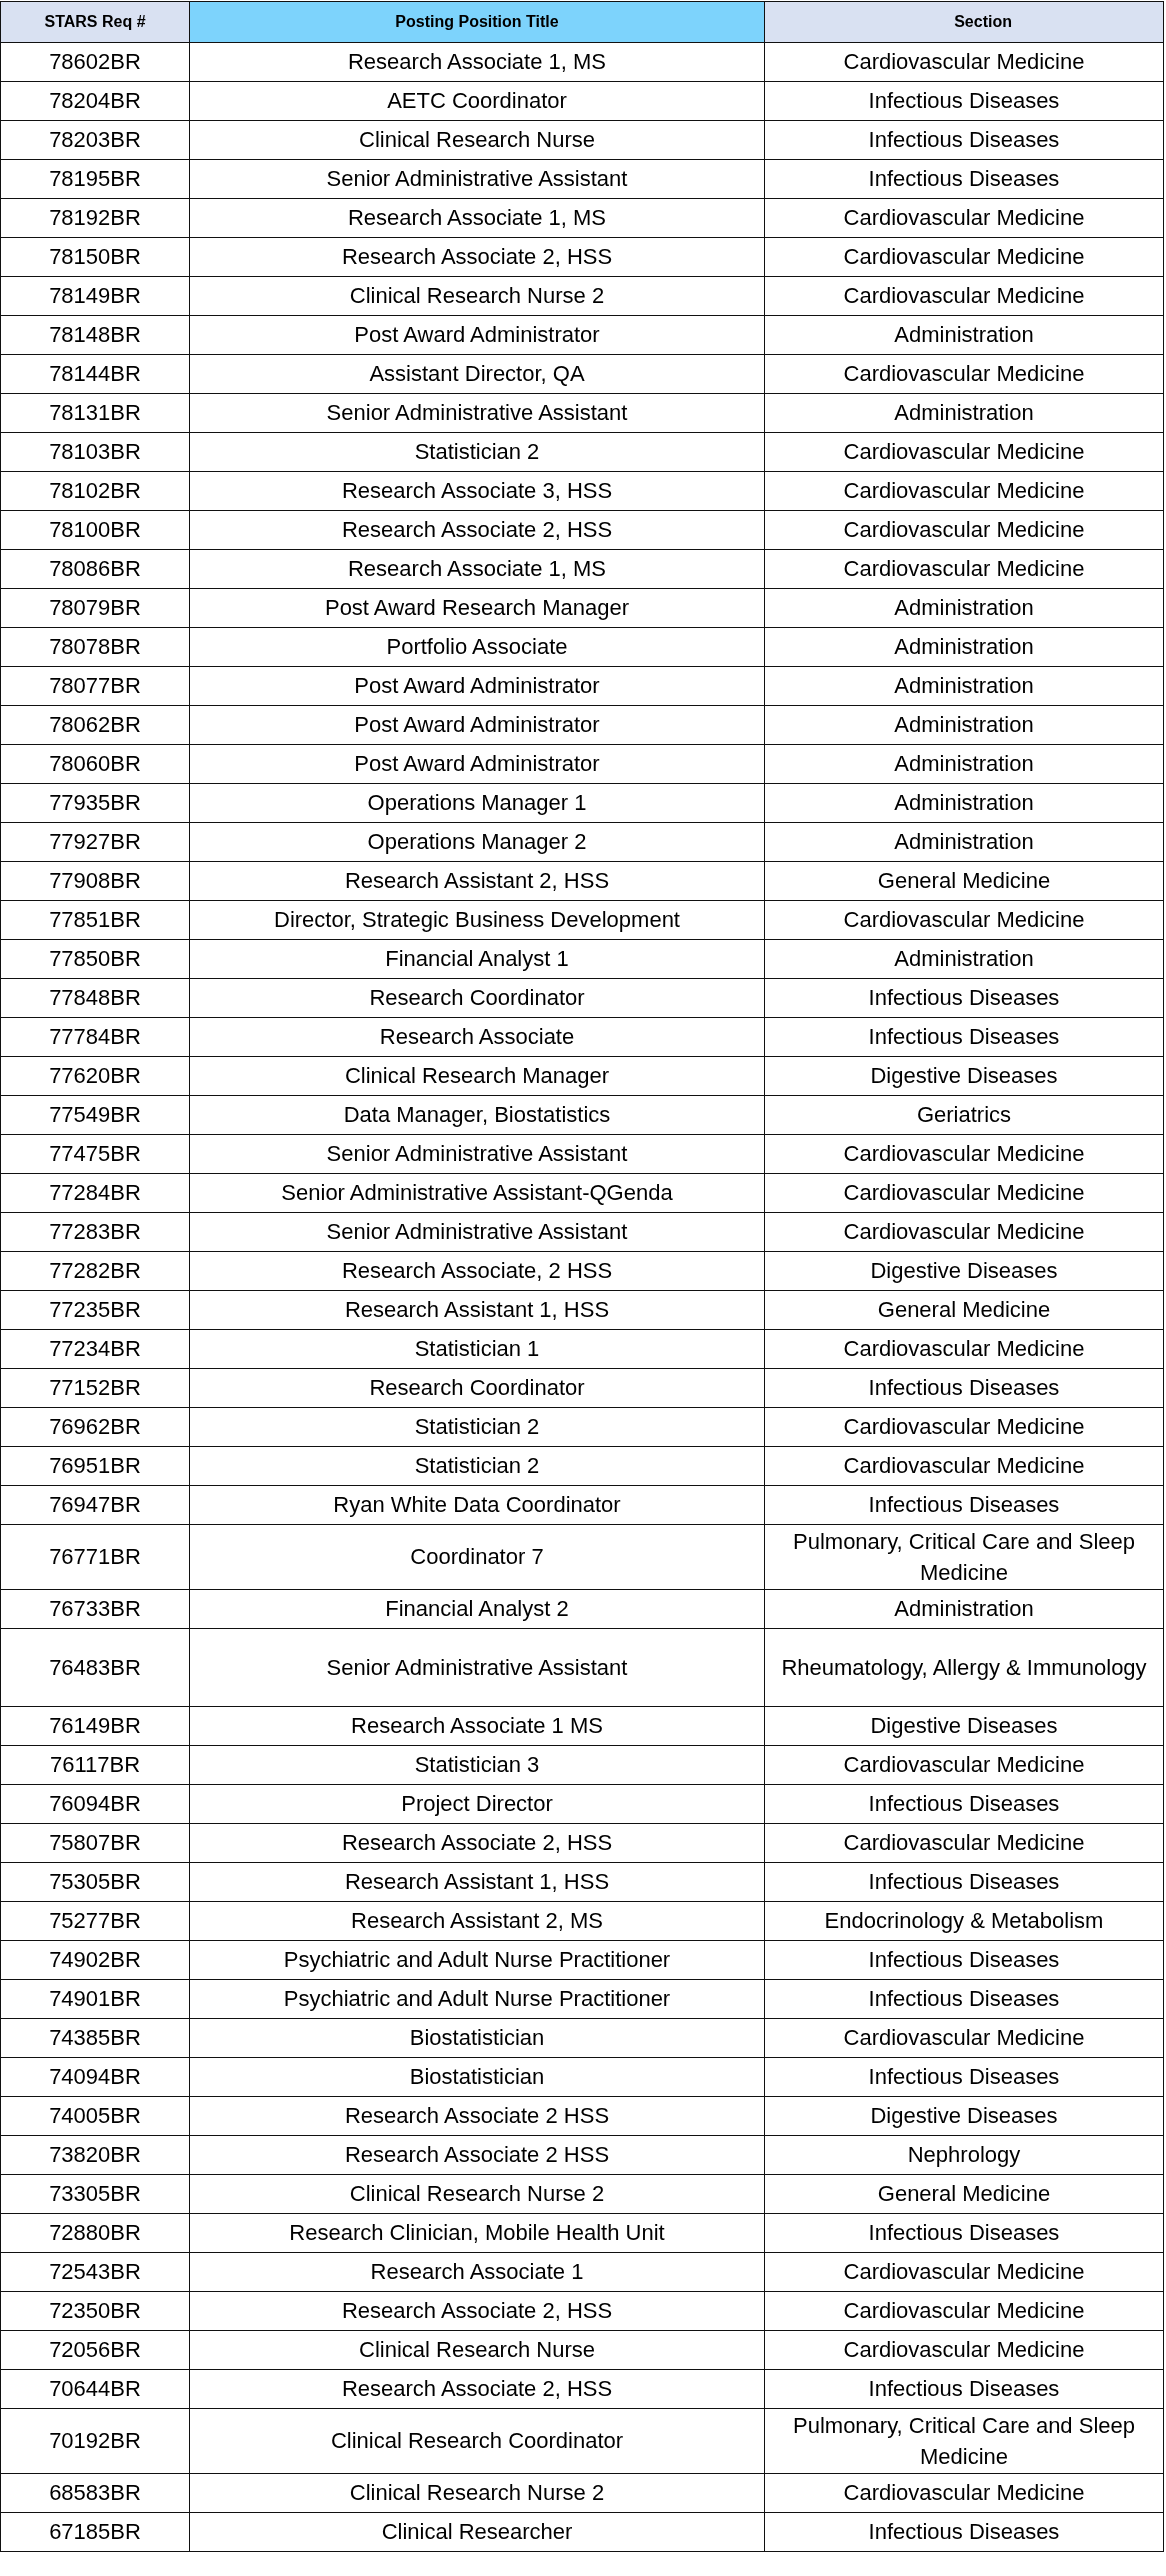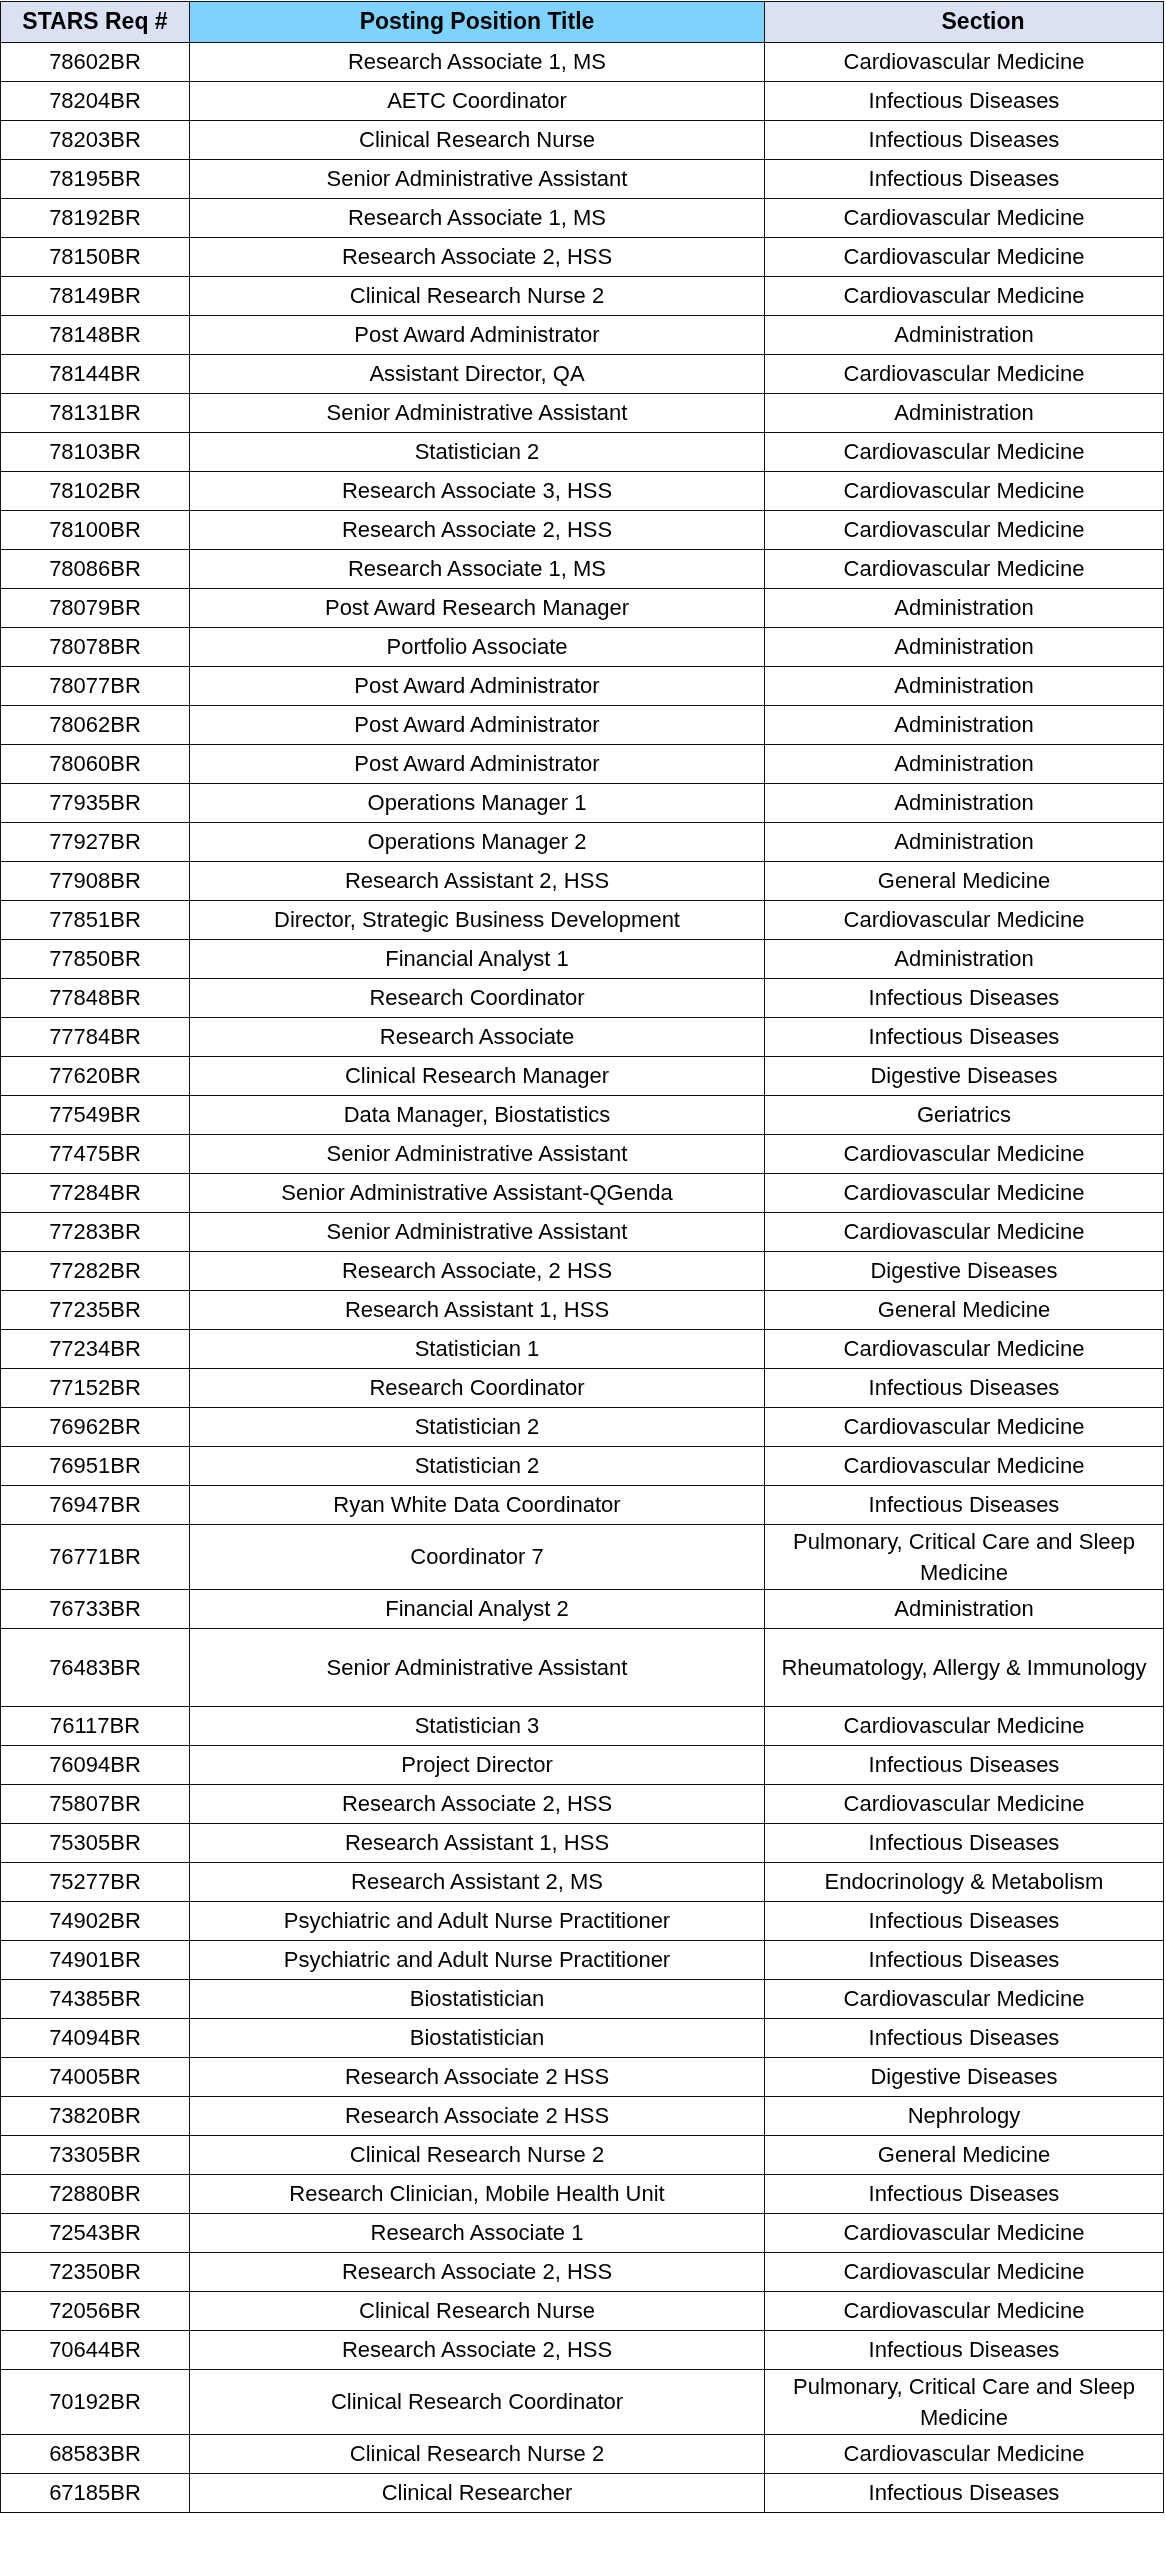--- a/index.html
+++ b/index.html
@@ -18,21 +18,21 @@
   th, td {
     border: 1.7px solid #111;
     text-align: center;
     vertical-align: middle;
     padding: 0 6.9px;
     box-sizing: border-box;
   }
   th {
     background: #d9e1f2;
     font-weight: bold;
-    font-size: 23px;
+    font-size: 16px;
     height: 41px;
   }
   td {
     font-size: 22px;
     height: 39px;
     line-height: 31px;
   }
   tr.tall td { height: 65px; }
   tr.taller td { height: 78px; }
   td.sec-wrap { padding: 0 12px; }
@@ -253,20 +253,25 @@
         <td>76733BR</td>
         <td>Financial Analyst 2</td>
         <td>Administration</td>
       </tr>
       <tr class="taller">
         <td>76483BR</td>
         <td>Senior Administrative Assistant</td>
         <td class="sec-wrap">Rheumatology, Allergy &amp; Immunology</td>
       </tr>
       <tr>
+        <td>76149BR</td>
+        <td>Research Associate 1 MS</td>
+        <td>Digestive Diseases</td>
+      </tr>
+      <tr>
         <td>76117BR</td>
         <td>Statistician 3</td>
         <td>Cardiovascular Medicine</td>
       </tr>
       <tr>
         <td>76094BR</td>
         <td>Project Director</td>
         <td>Infectious Diseases</td>
       </tr>
       <tr>

